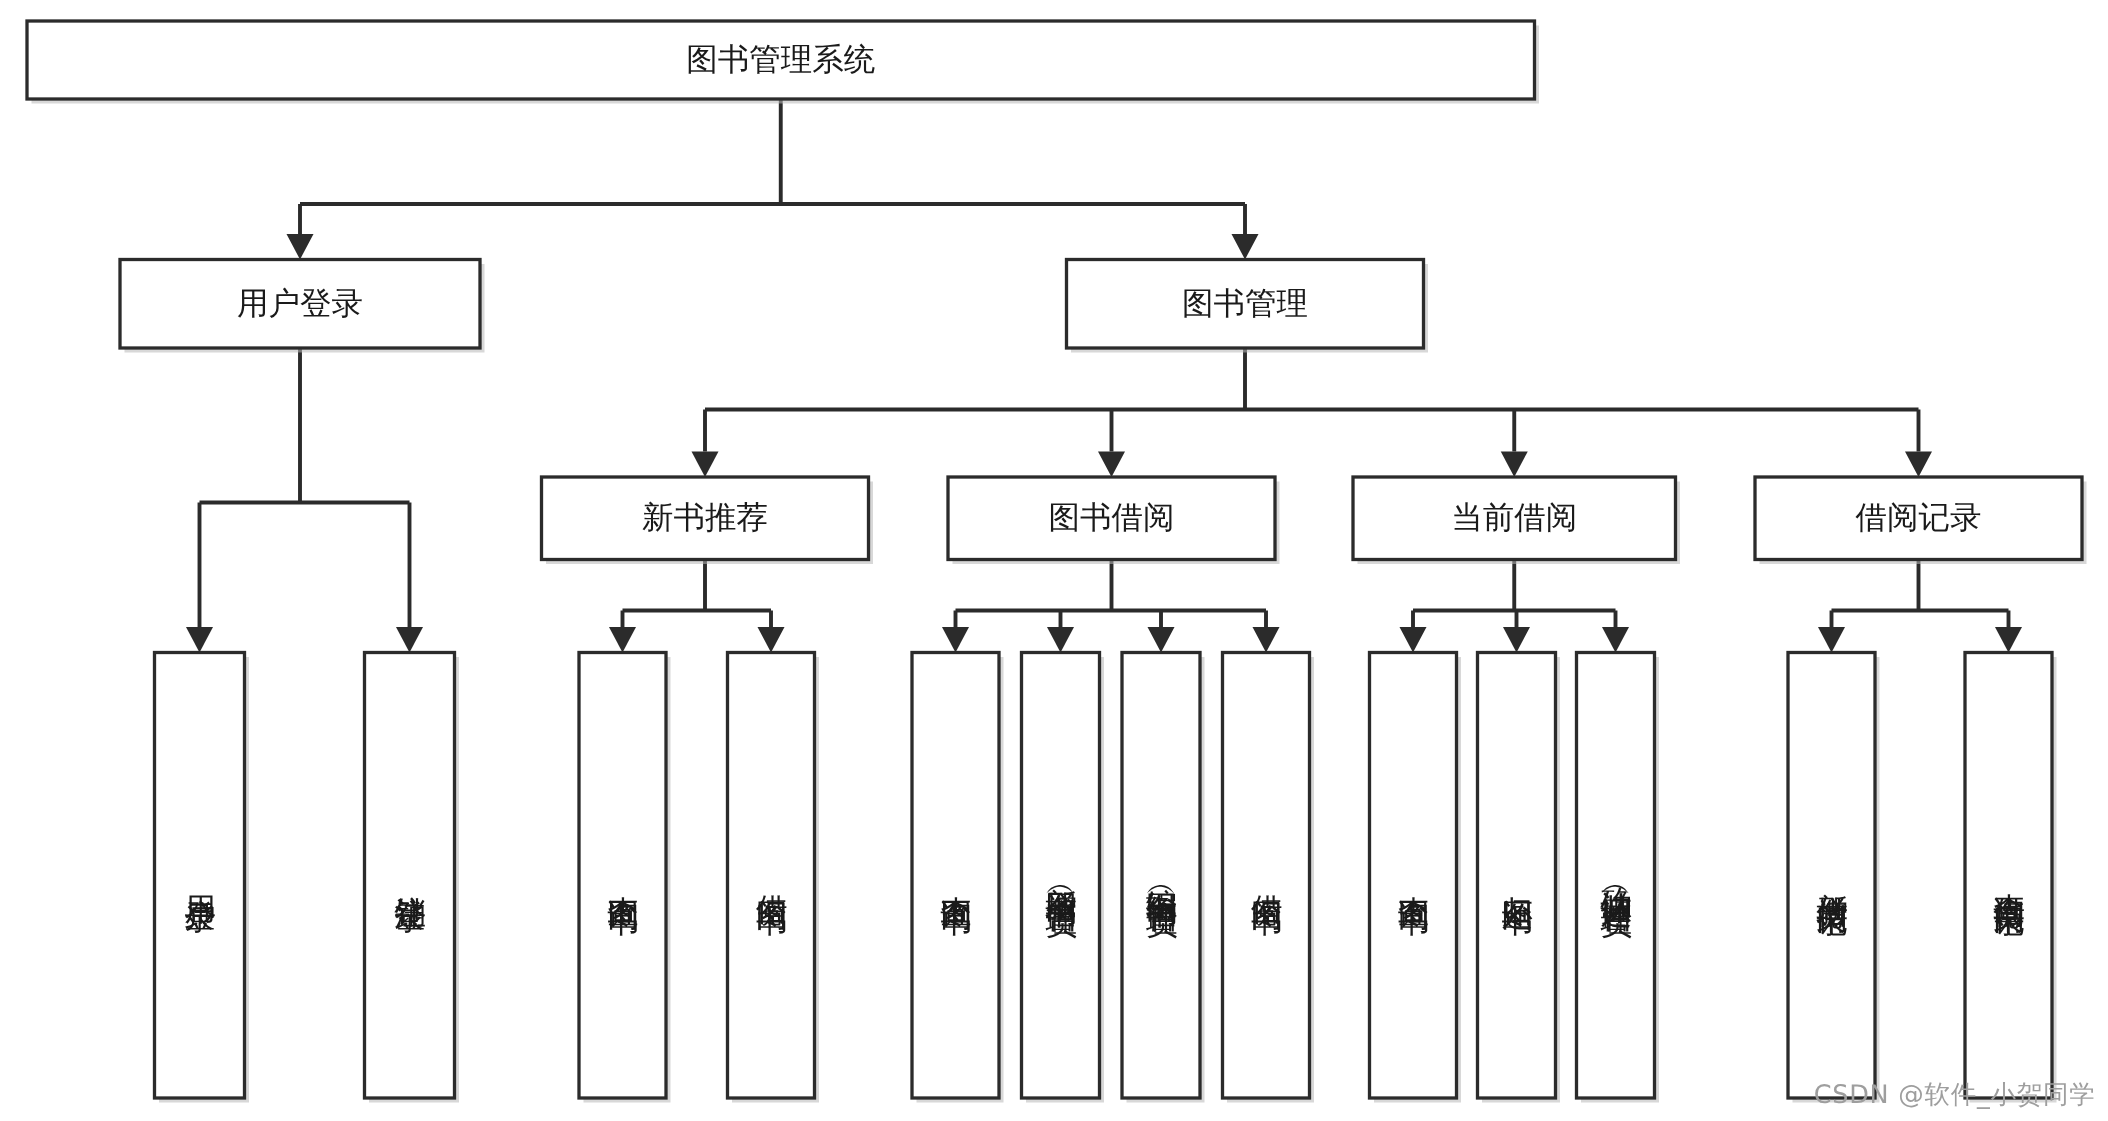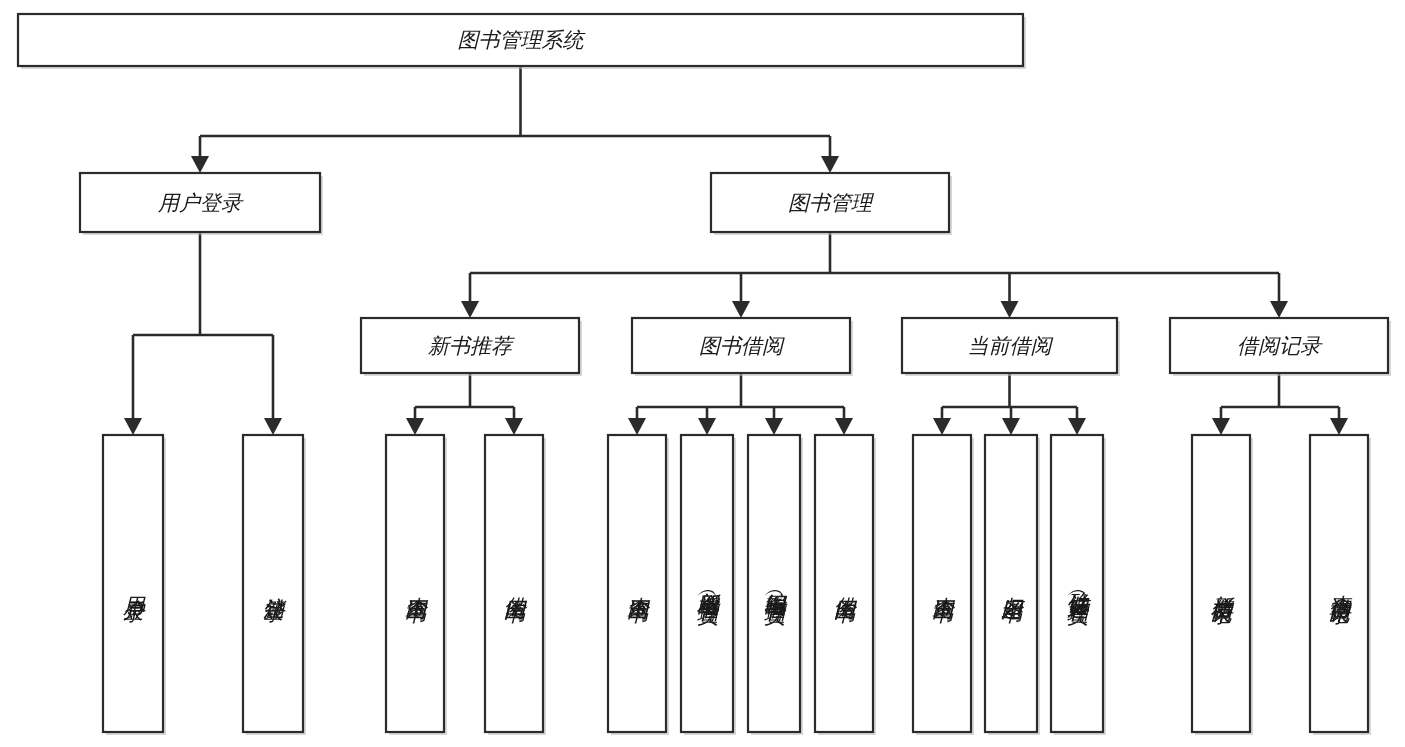--- a/index.html
+++ b/index.html
@@ -13,21 +13,20 @@
     position: relative;
     overflow: hidden;
     font-family: "DejaVu Sans", "Liberation Sans", sans-serif;
   }
   #diagram-root {
     position: absolute;
     left: 0;
     top: 0;
     width: 1405px;
     height: 747px;
-    font-style: italic;
   }
   .node-box {
     fill: #ffffff;
     stroke: #2b2b2b;
     stroke-width: 2.2;
   }
   .node-shadow {
     fill: #b8b8b8;
     opacity: 0.55;
   }
@@ -260,13 +259,14 @@
       <div class="vlabel-wrap" style="left: 1051px; top: 435px; width: 52px; height: 297px;">
         <span class="vlabel">确认归还（管理员）</span>
       </div>
       <div class="vlabel-wrap" style="left: 1192px; top: 435px; width: 58px; height: 297px;">
         <span class="vlabel">新增借阅记录</span>
       </div>
       <div class="vlabel-wrap" style="left: 1310px; top: 435px; width: 58px; height: 297px;">
         <span class="vlabel">查询借阅记录</span>
       </div>
     </div>
+  <div class="watermark">CSDN @软件_小贺同学</div>
 </div>
 
 </body></html>

